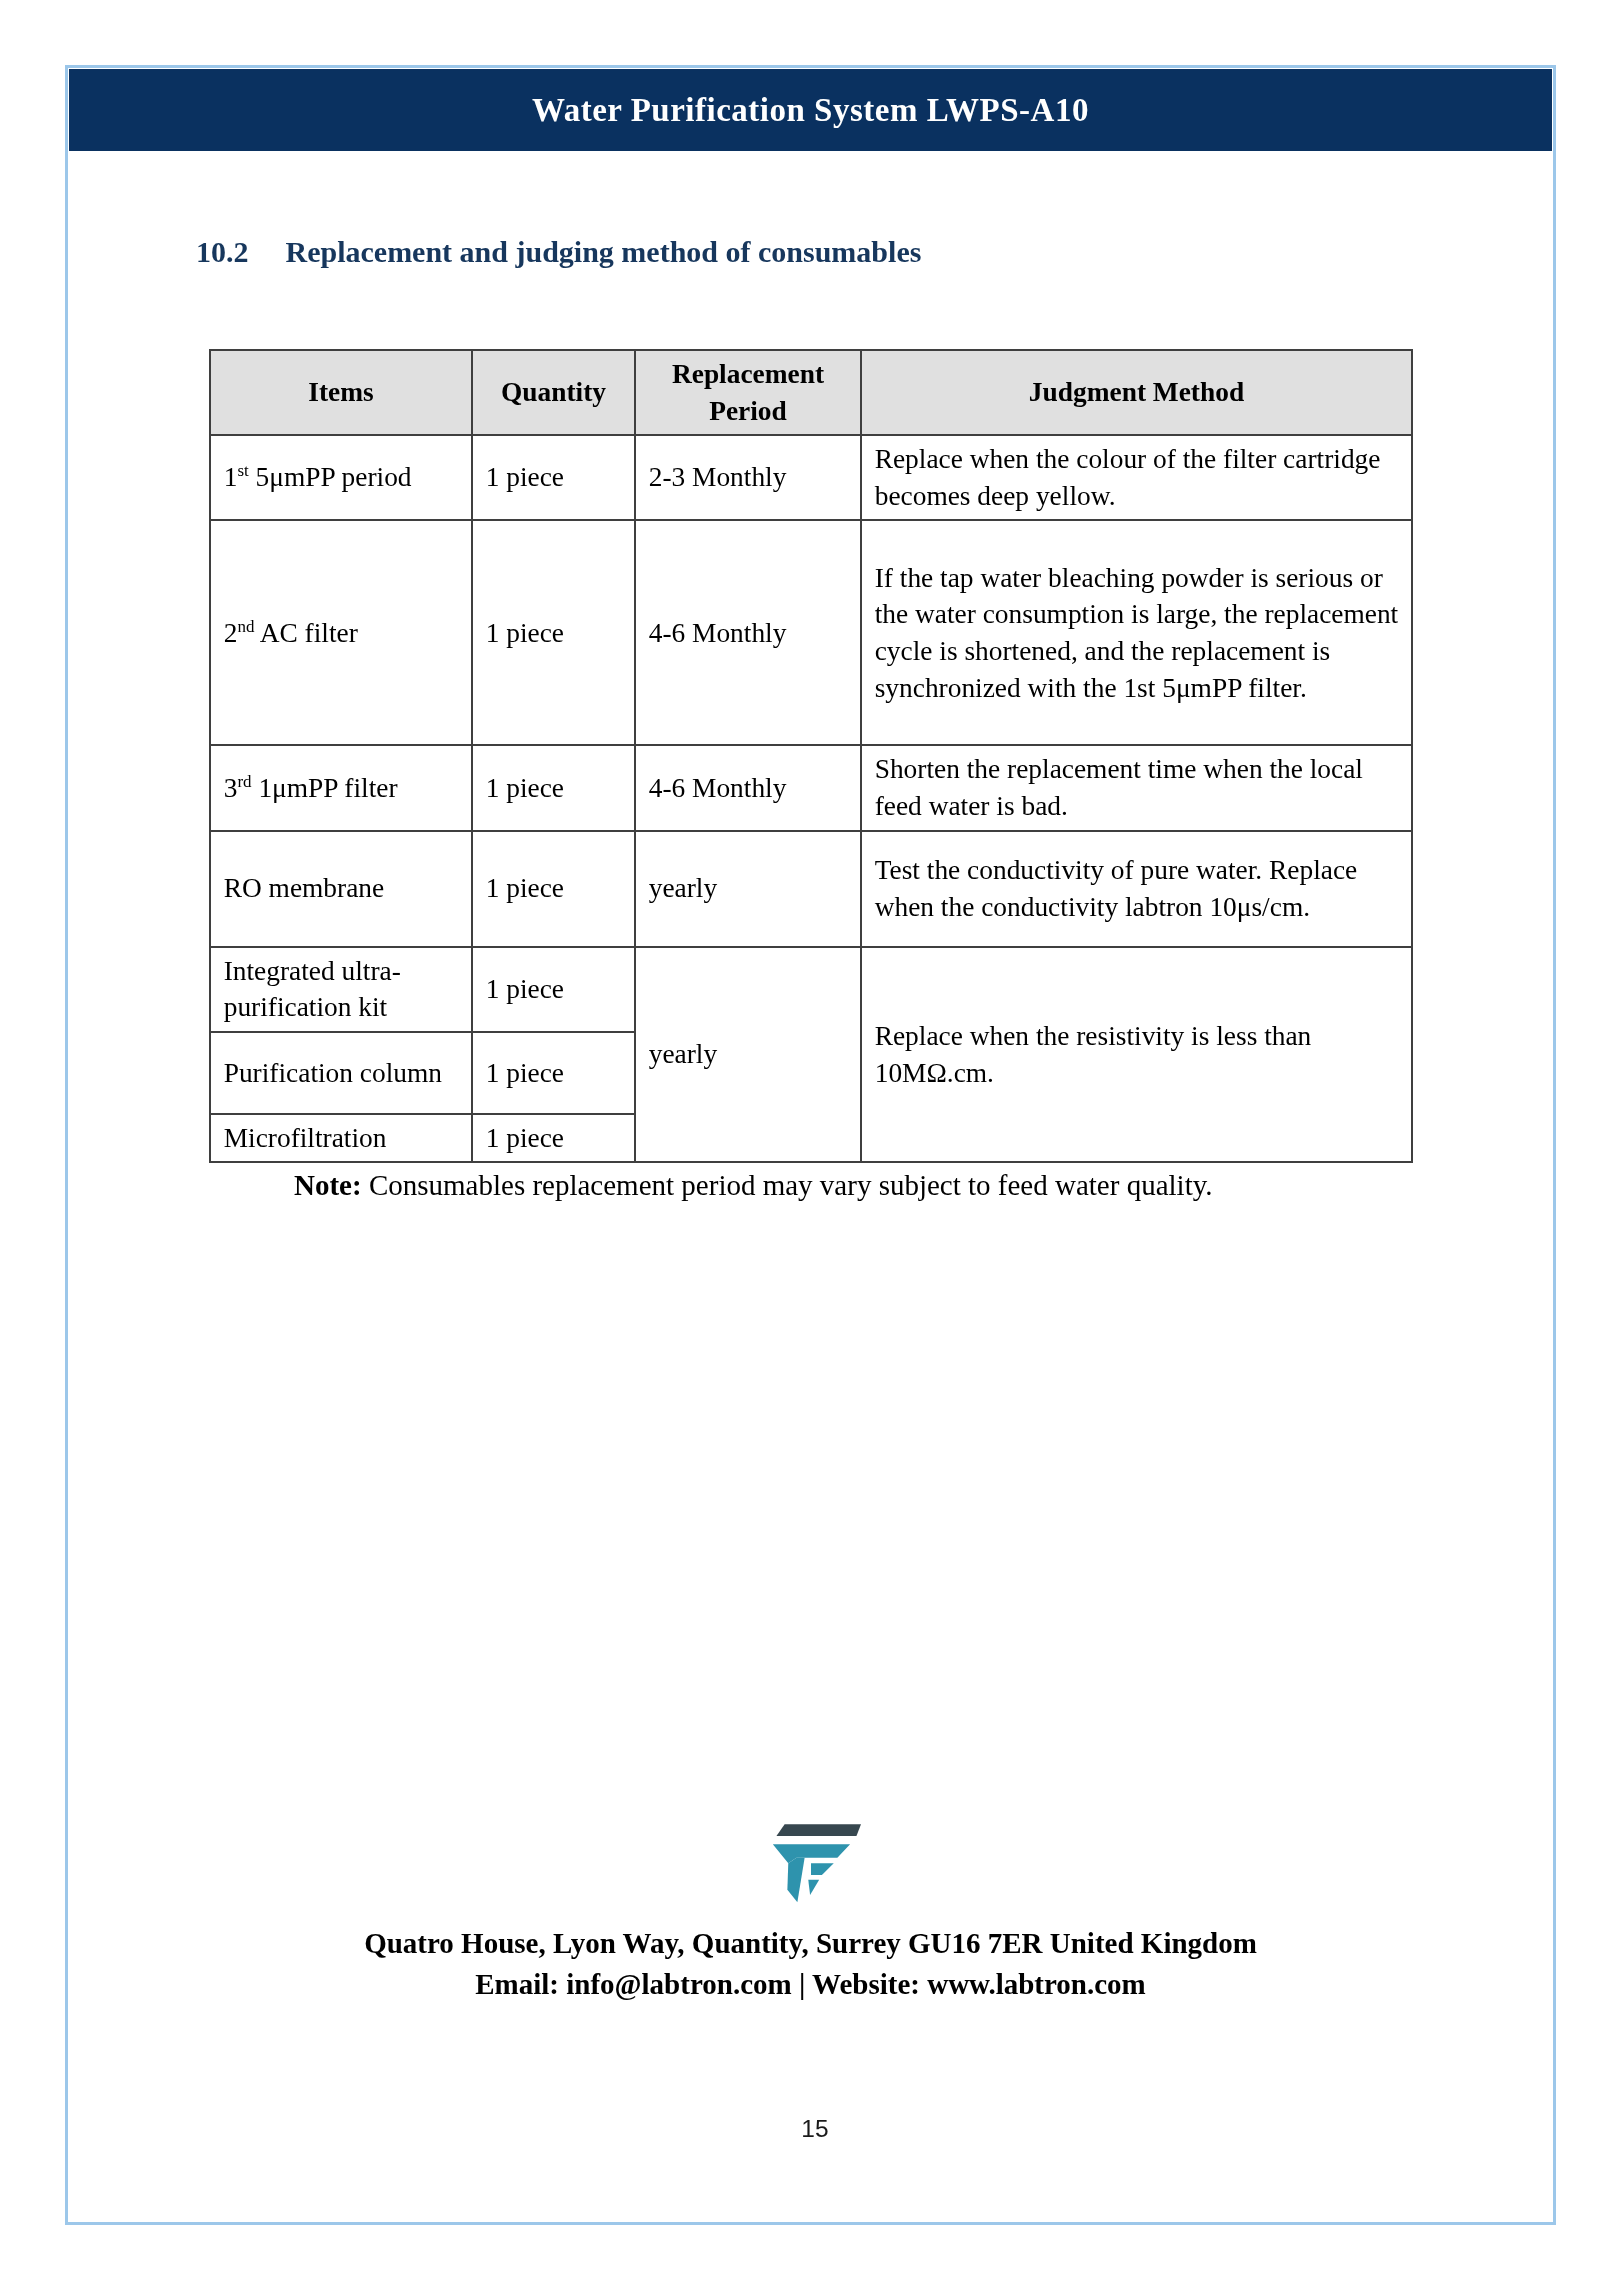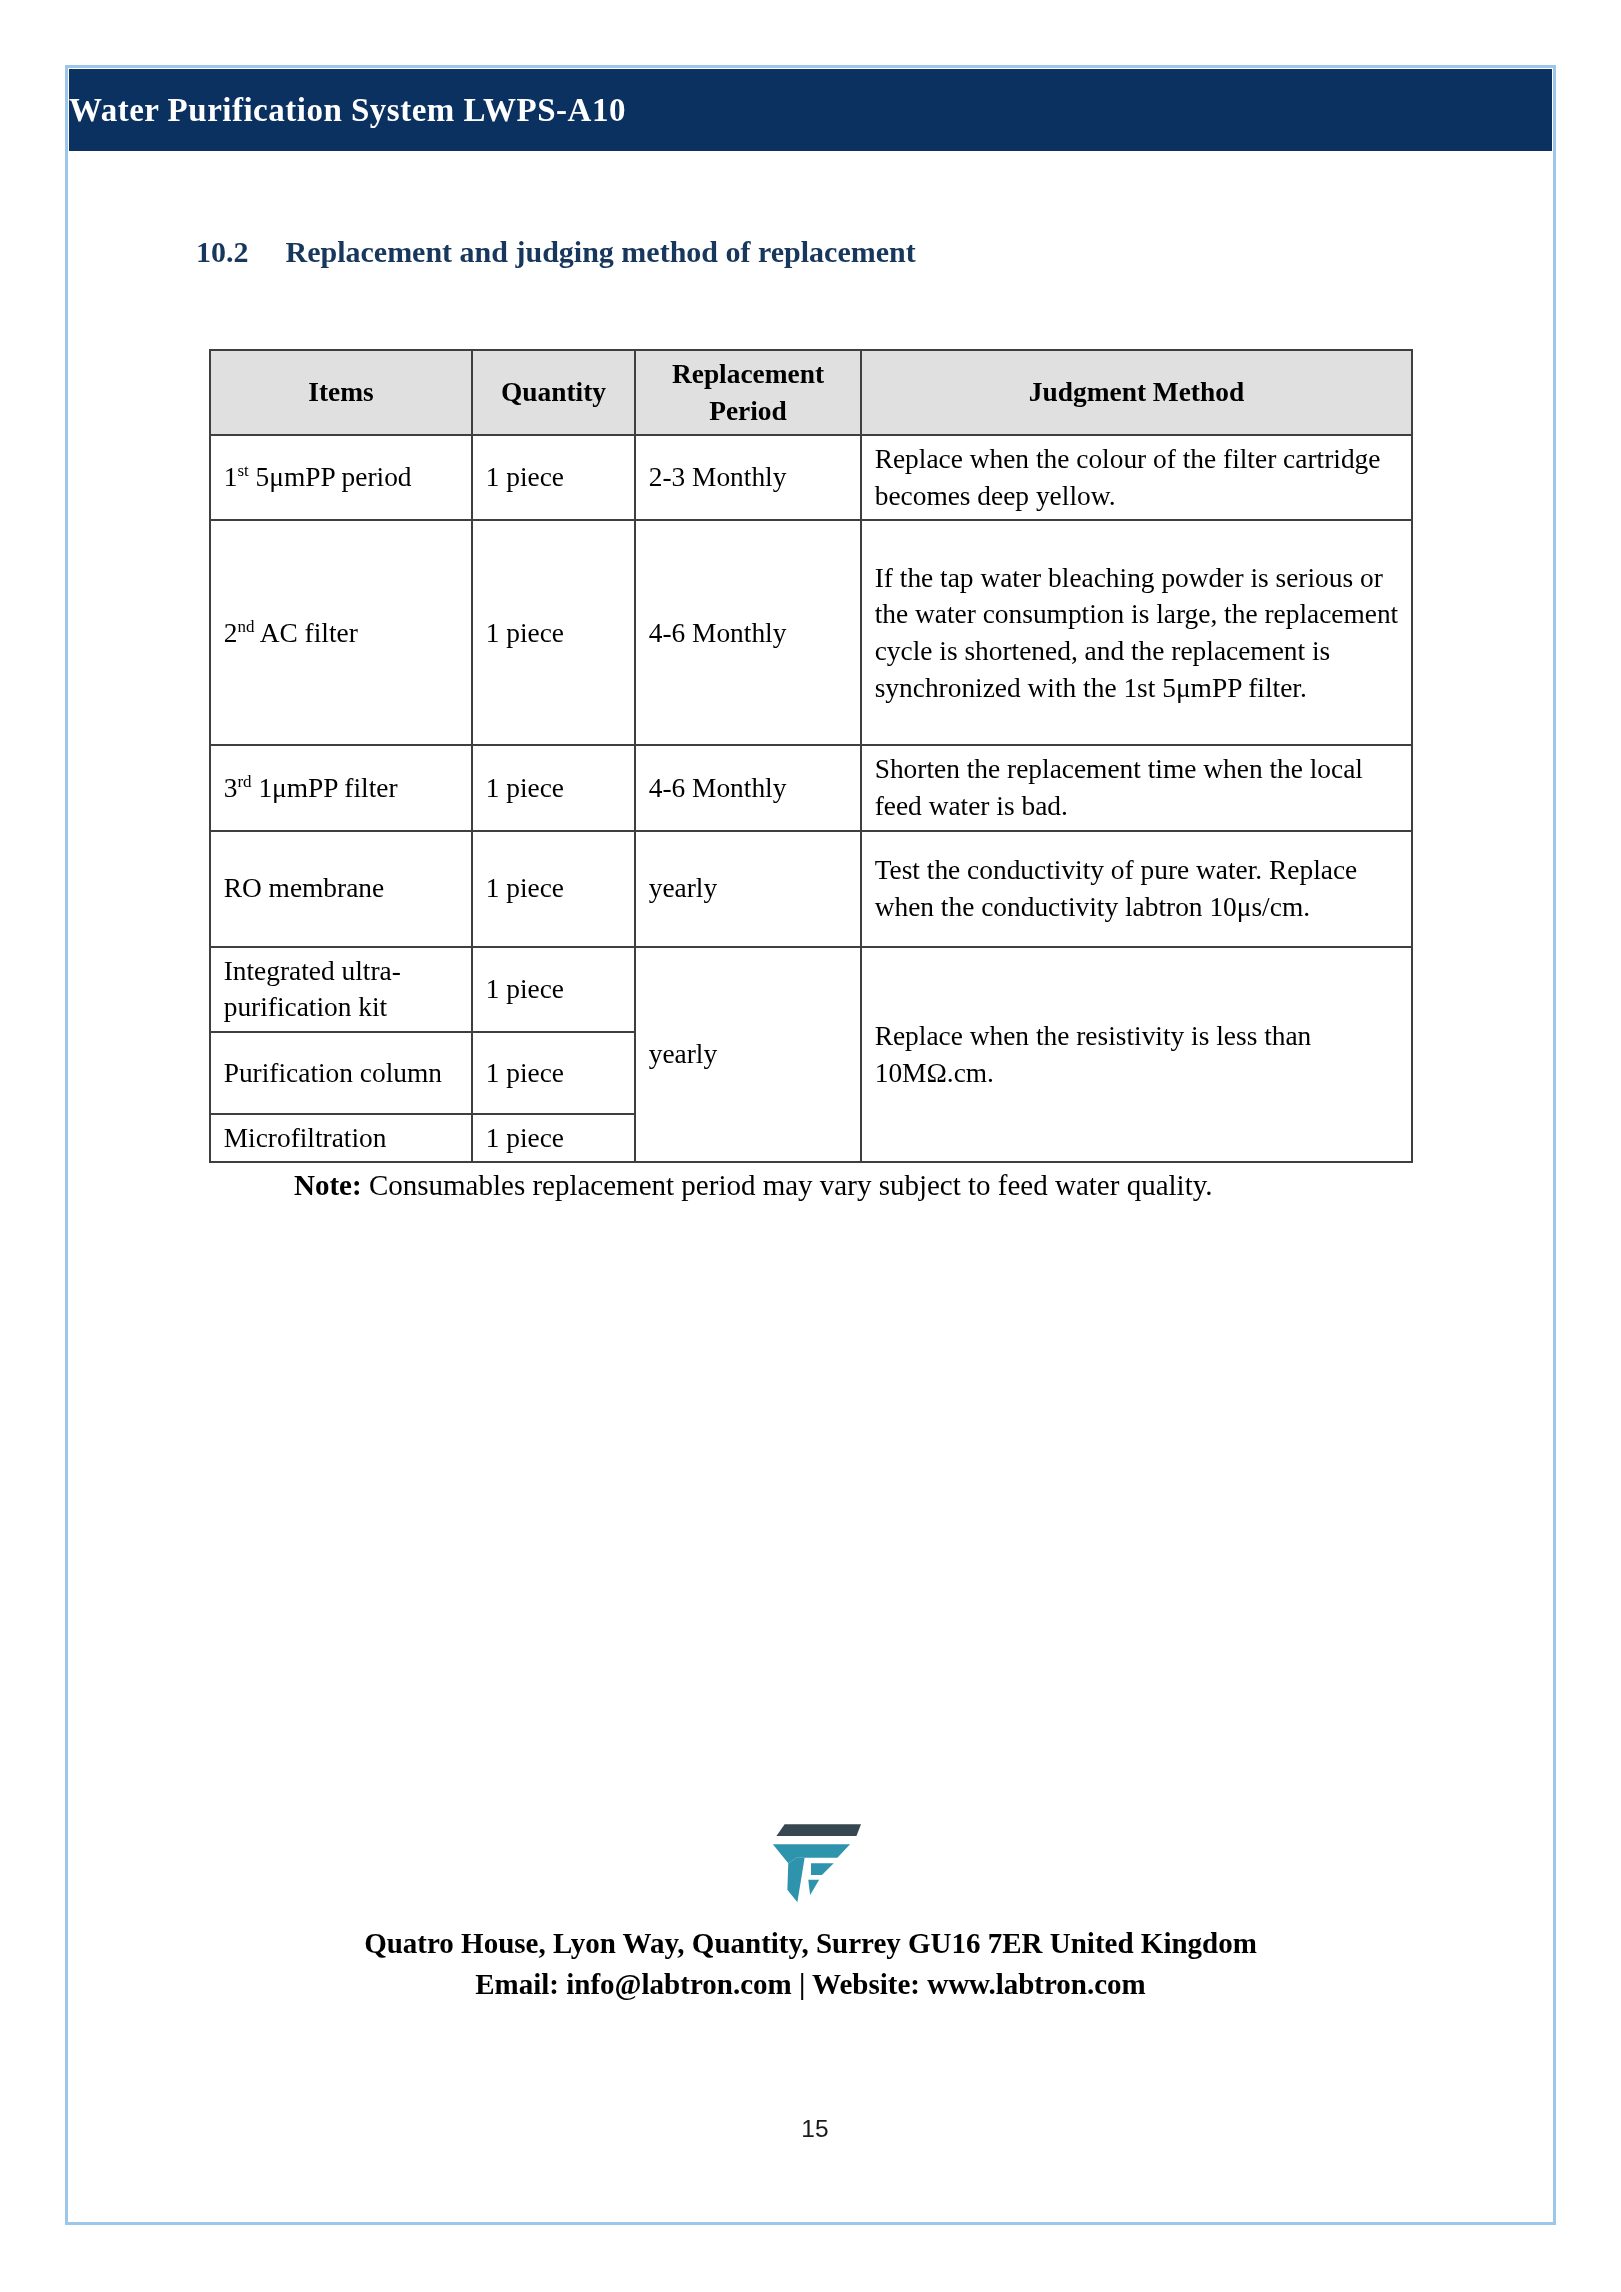--- a/index.html
+++ b/index.html
@@ -15,21 +15,21 @@
     left: 65px; top: 65px;
     width: 1491px; height: 2160px;
     border: 3.9px solid #9cc7ea;
     background: #ffffff;
   }
   .title-bar {
     position: absolute;
     left: 69px; top: 69px;
     width: 1483px; height: 82px;
     background: #0a3160;
-    display: flex; align-items: center; justify-content: flex-start;
+    display: flex; align-items: center; justify-content: center;
   }
   .title-bar .title-text {
     color: #ffffff;
     font-size: 33px;
     font-weight: bold;
     letter-spacing: 0.5px;
   }
   .section-heading {
     position: absolute;
     left: 196px; top: 235px;
@@ -124,21 +124,21 @@
 </head>
 <body>
 
 <div class="page-frame"></div>
 
 <div class="title-bar">
   <span class="title-text">Water Purification System LWPS-A10</span>
 </div>
 
 <div class="section-heading">
-  <span class="sec-num">10.2</span><span>Replacement and judging method of replacement</span>
+  <span class="sec-num">10.2</span><span>Replacement and judging method of consumables</span>
 </div>
 
 <div class="table-wrap">
   <table class="consumables">
     <colgroup>
       <col class="c-items">
         <col class="c-qty">
         <col class="c-period">
         <col class="c-judg">
     </colgroup>

